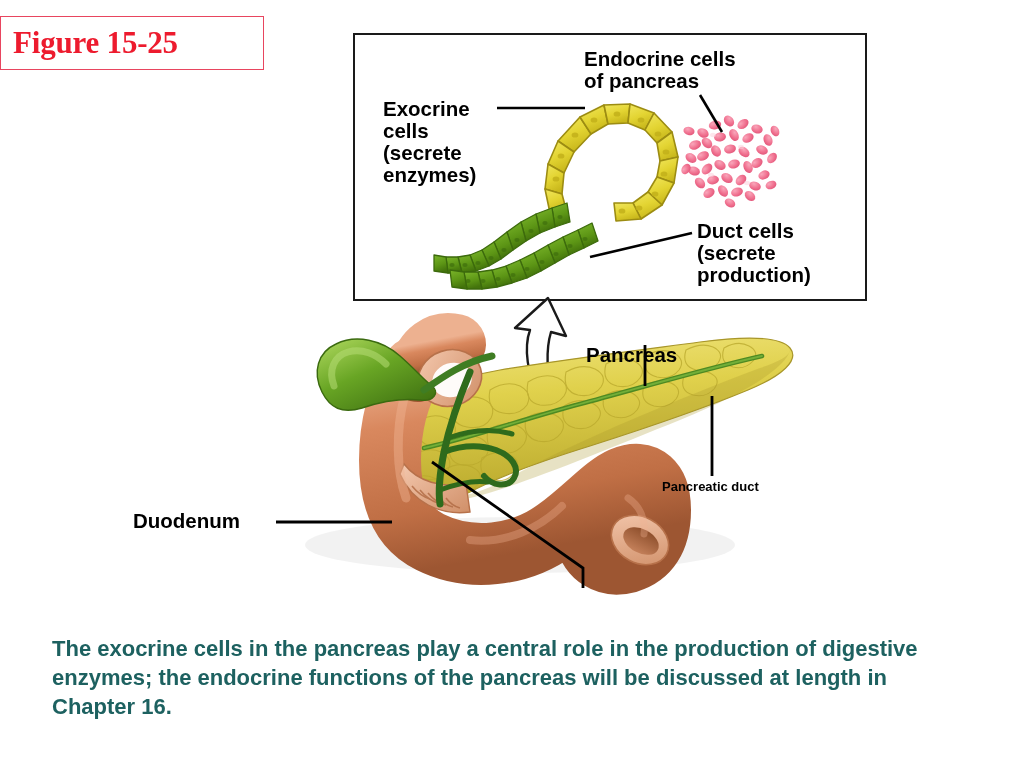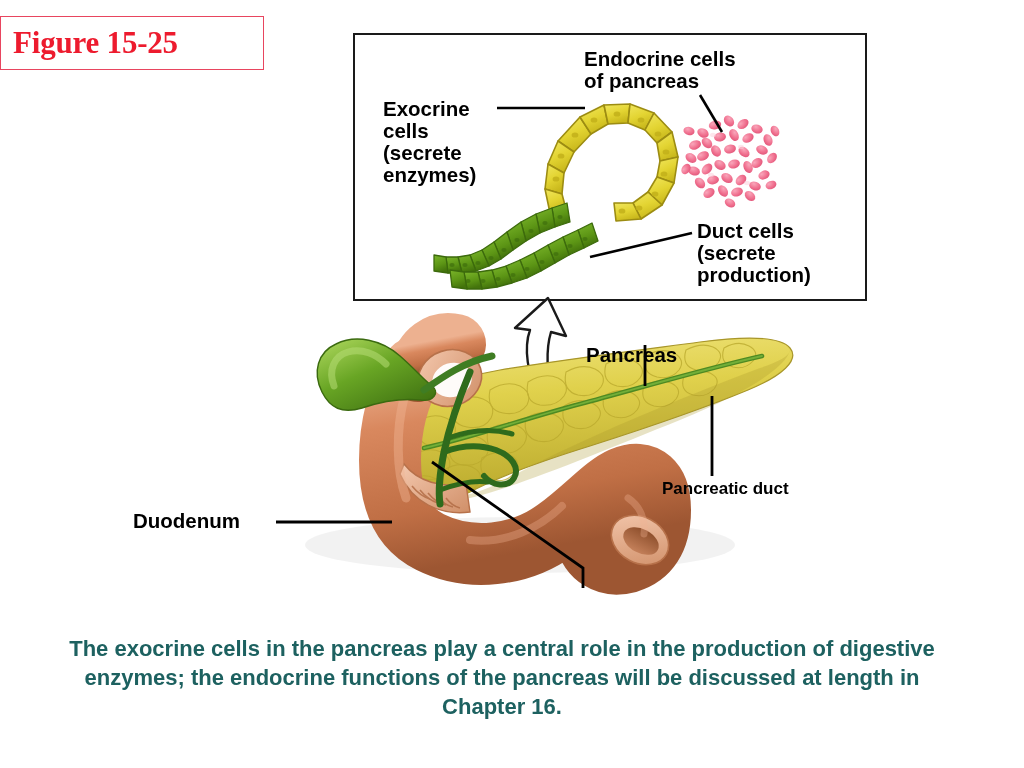--- a/index.html
+++ b/index.html
@@ -61,34 +61,33 @@
     color: #000000;
     line-height: 1.08;
     white-space: pre-line;
   }
 
   #lbl-exocrine   { left: 383px; top: 98px;  font-size: 20.5px; }
   #lbl-endocrine  { left: 584px; top: 48px;  font-size: 20.5px; }
   #lbl-ductcells  { left: 697px; top: 220px; font-size: 20.5px; }
 
   #lbl-pancreas   { left: 586px; top: 320px; font-size: 20.5px; margin-top: 24px; }
-  #lbl-pancduct   { left: 662px; top: 480px; font-size: 17px; }
+  #lbl-pancduct   { left: 662px; top: 480px; font-size: 13px; }
   #lbl-duodenum   { left: 133px; top: 510px; font-size: 20.5px; text-align: center; }
   #lbl-commonbile { left: 385px; top: 594px; font-size: 20.5px; }
 
   
   #caption {
     position: absolute;
     left: 52px; top: 634px;
     width: 900px;
     font-size: 22px;
     font-weight: bold;
     color: #1d6160;
     line-height: 1.32;
-    text-align: center;
   }
 
   svg.art { position: absolute; left: 0; top: 0; pointer-events: none; }
 </style>
 </head>
 <body>
 
 <div id="slide">
 
   <div id="figure-badge">

